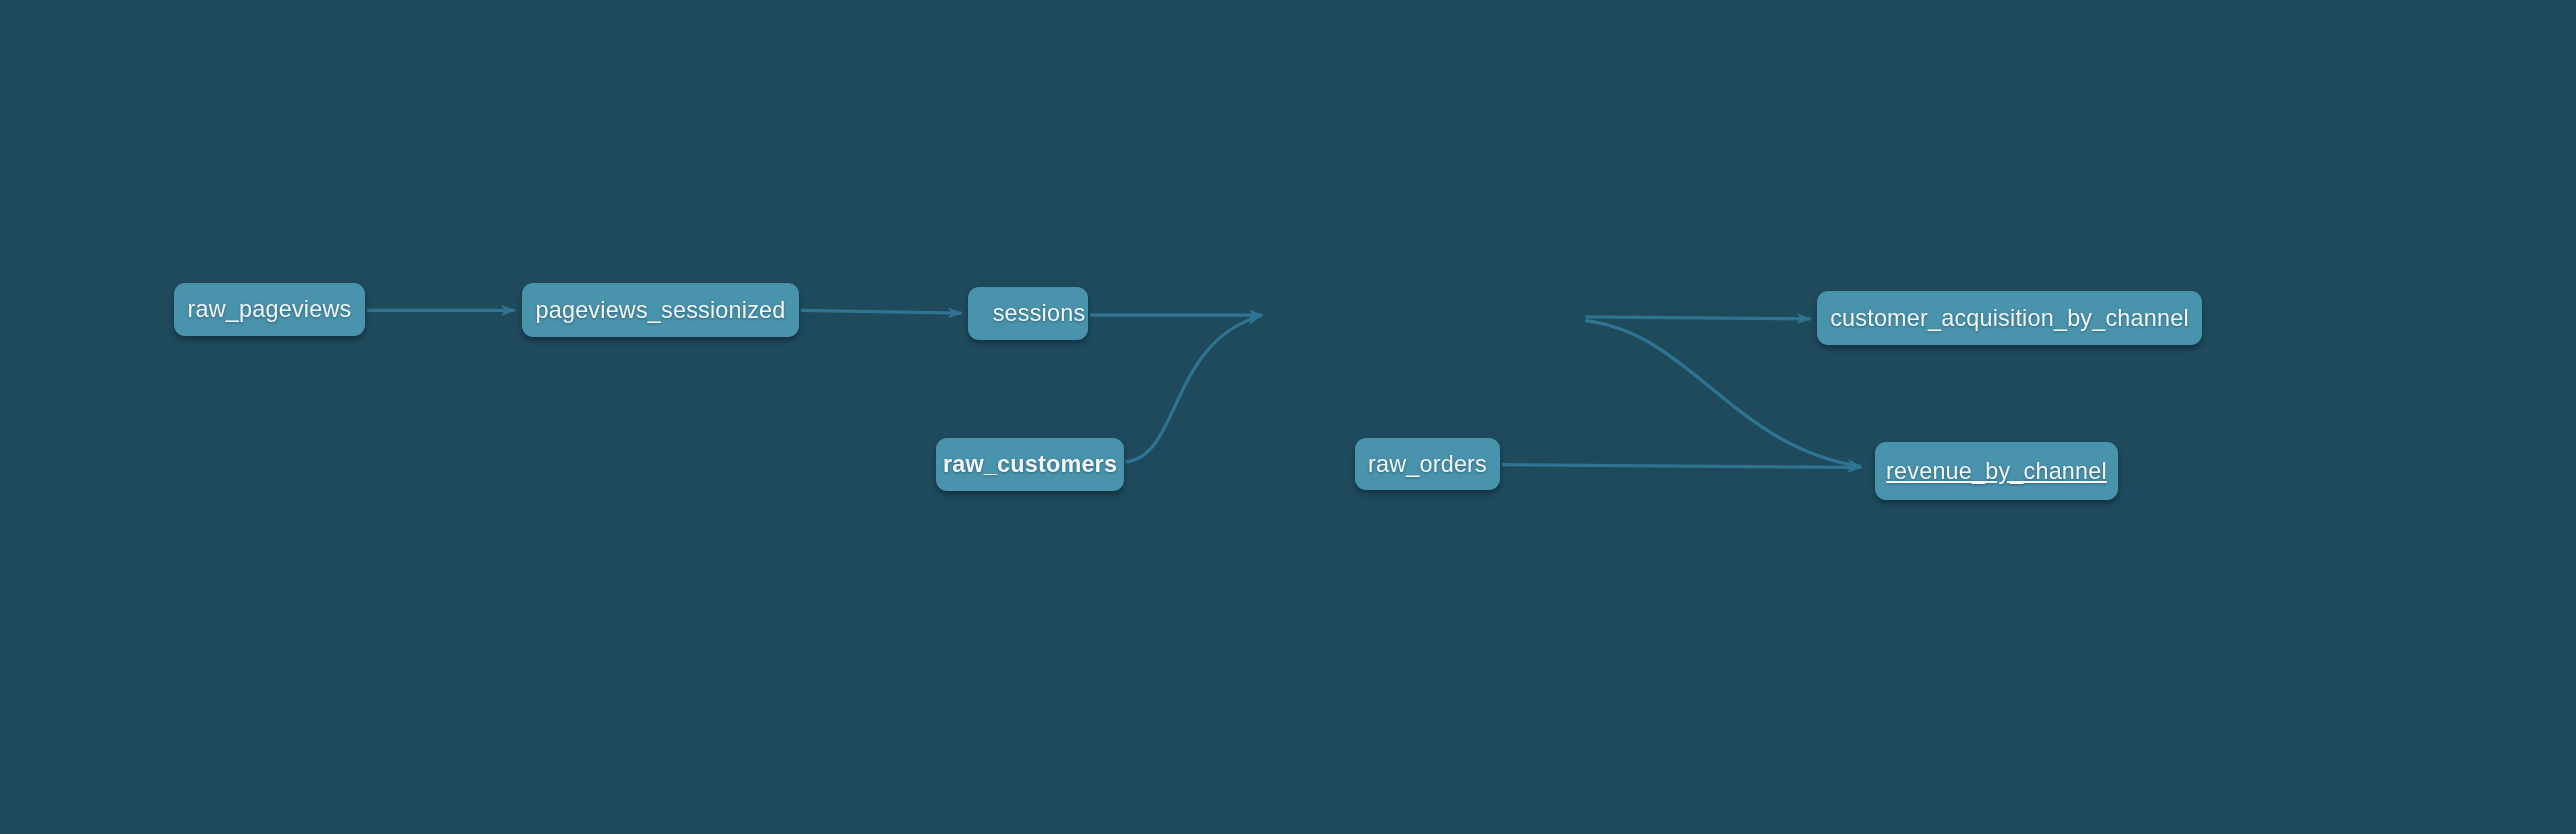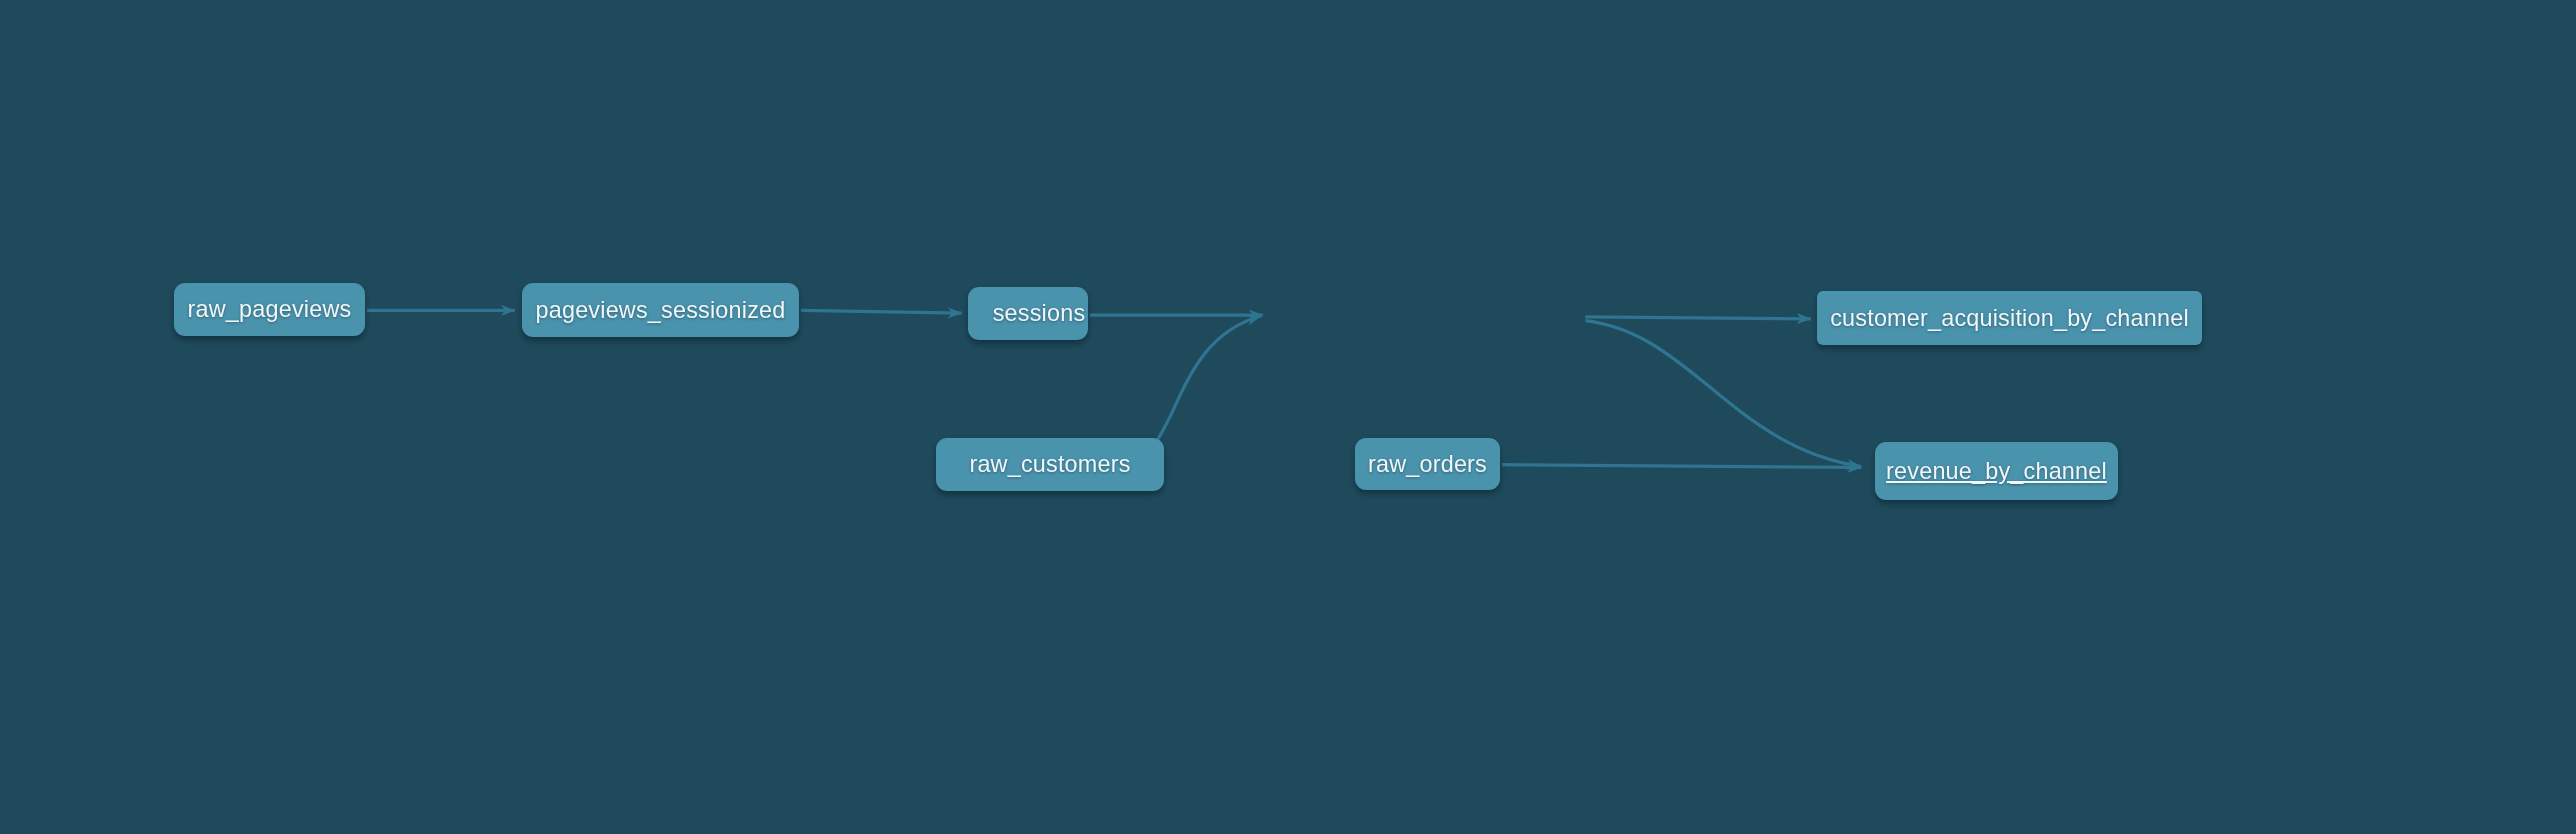--- a/index.html
+++ b/index.html
@@ -69,19 +69,19 @@
         <path d="M 1203 494 C 1262 489 1250 365 1348 338" class="edge" marker-end="url(#arrowhead)"></path>
         <path d="M 1695 339 L 1936 341" class="edge" marker-end="url(#arrowhead)"></path>
         <path d="M 1695 343 C 1808 356 1852 478 1990 499" class="edge" marker-end="url(#arrowhead)"></path>
         <path d="M 1606 497 L 1990 500" class="edge" marker-end="url(#arrowhead)"></path>
       </g>
   </svg>
   <div class="nodes-layer" id="nodes-layer">
       <div class="node" style="left: 522px; top: 283px; width: 277px; height: 54px;">pageviews_sessionized</div>
       <div class="node" style="left: 174px; top: 283px; width: 191px; height: 53px;">raw_pageviews</div>
       <div class="node" style="left: 968px; top: 287px; width: 120px; height: 53px; padding-left: 22px;">sessions</div>
-      <div class="node" style="left: 936px; top: 438px; width: 228px; height: 53px;">raw_customers</div>
+      <div class="node" style="left: 936px; top: 438px; width: 188px; height: 53px; font-weight: bold;">raw_customers</div>
       <div class="node" style="left: 1355px; top: 438px; width: 145px; height: 52px;">raw_orders</div>
-      <div class="node" style="left: 1817px; top: 291px; width: 385px; height: 54px; border-radius: 6px;">customer_acquisition_by_channel</div>
+      <div class="node" style="left: 1817px; top: 291px; width: 385px; height: 54px;">customer_acquisition_by_channel</div>
       <div class="node" style="left: 1875px; top: 442px; width: 243px; height: 58px; text-decoration: underline;">revenue_by_channel</div>
     </div>
 </div>
 
 
 </body></html>

